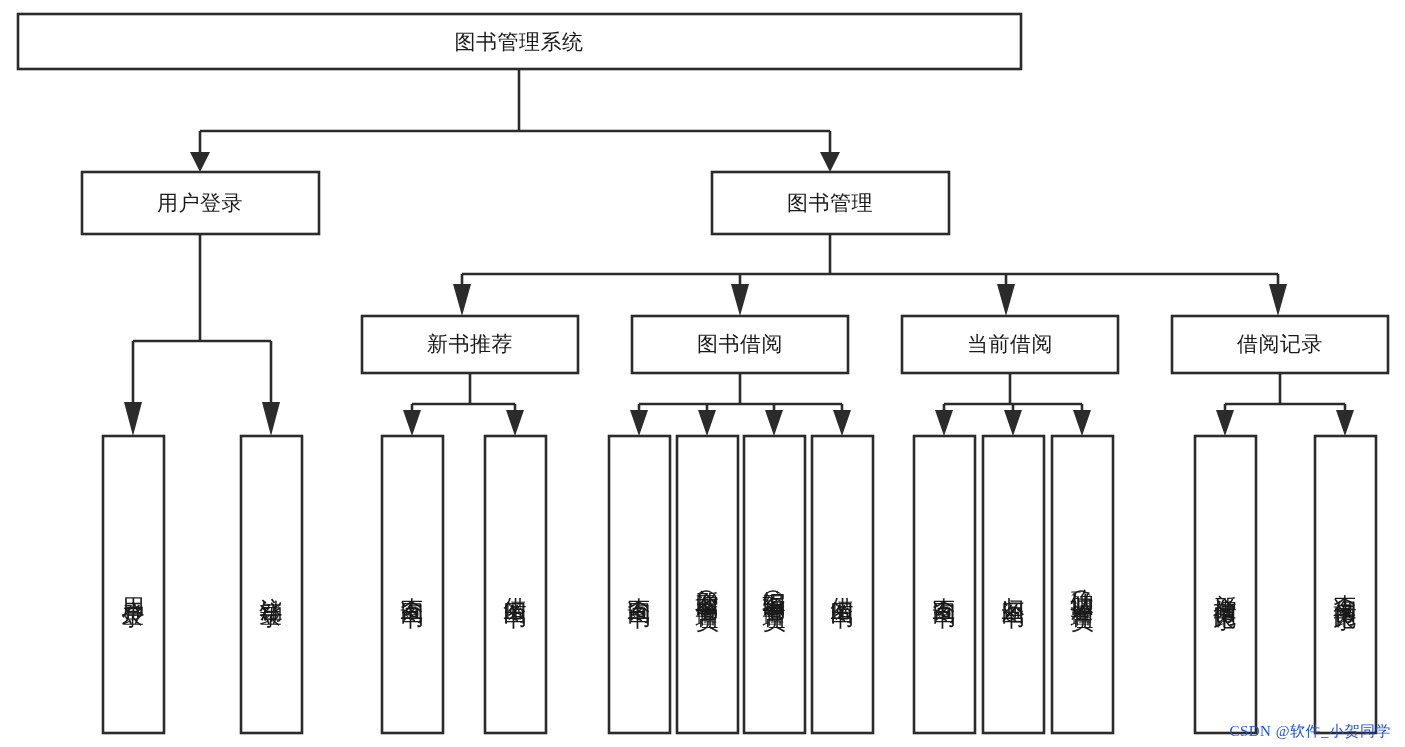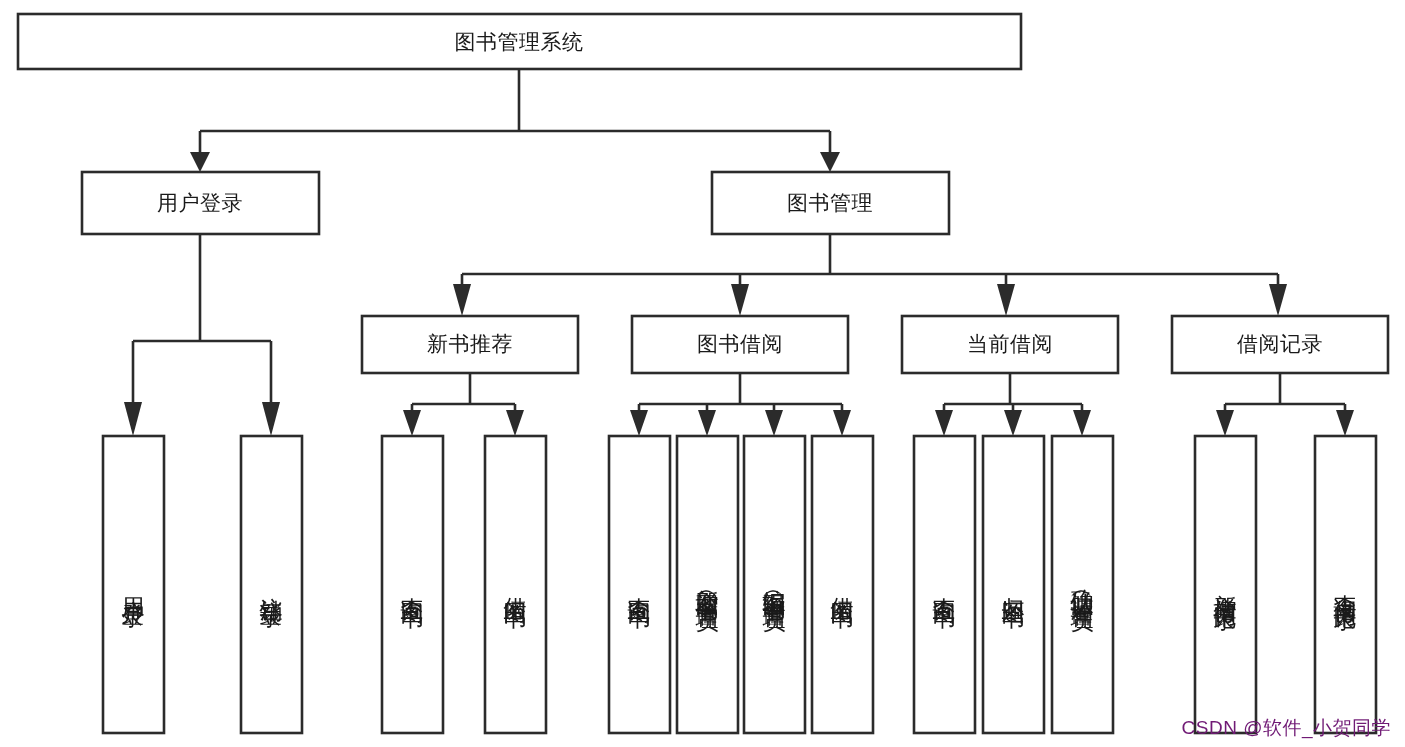--- a/index.html
+++ b/index.html
@@ -68,23 +68,23 @@
     line-height: 1.05;
     color: #1a1a1a;
     letter-spacing: 3px;
     white-space: nowrap;
     text-align: center;
   }
   .watermark {
     position: absolute;
     right: 14px;
     bottom: 6px;
-    font-family: Liberation Sans, sans-serif;
-    font-size: 19px;
-    color: #701a75;
+    font-family: Liberation Serif, serif;
+    font-size: 15px;
+    color: #1d4ed8;
     letter-spacing: 0.5px;
     white-space: nowrap;
     user-select: none;
   }
 </style>
 </head>
 <body>
 
 <div id="diagram-root">
 

